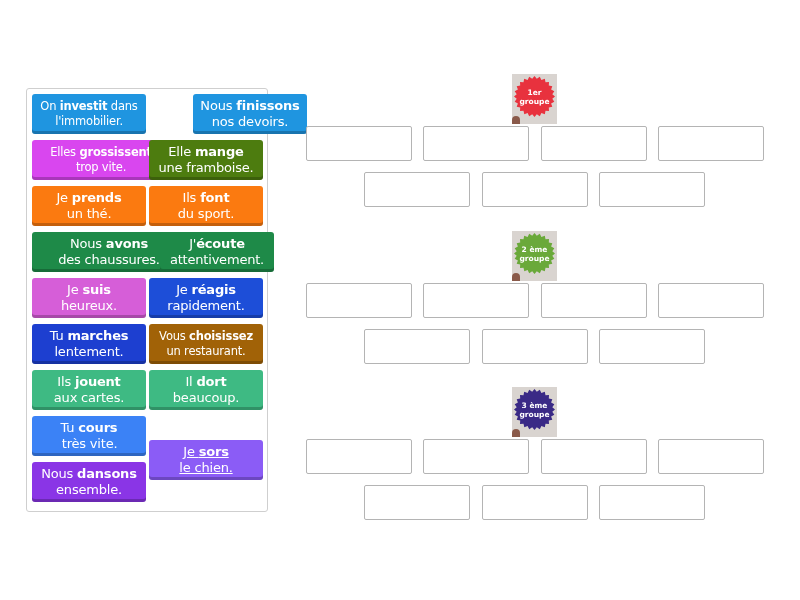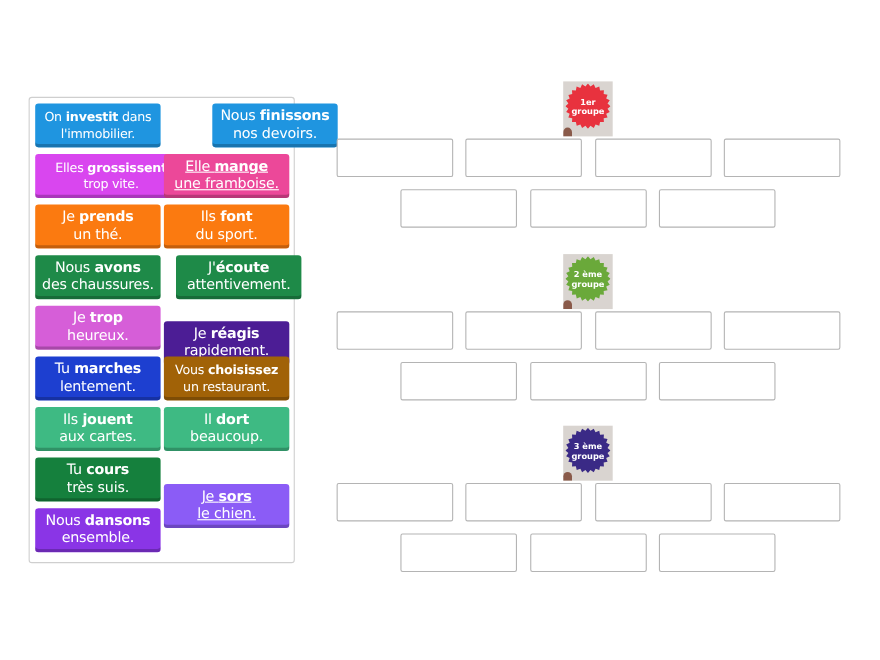--- a/index.html
+++ b/index.html
@@ -40,57 +40,57 @@
         <div><span>Nous </span><b>finissons</b><span></span></div>
         <div>nos devoirs.</div>
       </div>
     </div>
     <div class="tile" style="left: 32px; top: 140px; background: #d946ef; padding-left: 12px;">
       <div class="inner sm">
         <div><span>Elles </span><b>grossissent</b><span></span></div>
         <div>trop vite.</div>
       </div>
     </div>
-    <div class="tile" style="left: 149px; top: 140px; background: #ec4899; text-decoration: underline;">
+    <div class="tile" style="left: 149px; top: 140px; background: #4d7c0f;">
       <div class="inner">
         <div><span>Elle </span><b>mange</b><span></span></div>
         <div>une framboise.</div>
       </div>
     </div>
     <div class="tile" style="left: 32px; top: 186px; background: rgb(251, 122, 16);">
       <div class="inner">
         <div><span>Je </span><b>prends</b><span></span></div>
         <div>un thé.</div>
       </div>
     </div>
     <div class="tile" style="left: 149px; top: 186px; background: rgb(251, 122, 16);">
       <div class="inner">
         <div><span>Ils </span><b>font</b><span></span></div>
         <div>du sport.</div>
       </div>
     </div>
-    <div class="tile" style="left: 32px; top: 232px; background: rgb(30, 138, 72);">
+    <div class="tile" style="left: 32px; top: 232px; background: rgb(30, 138, 72); padding-left: 20px;">
       <div class="inner">
         <div><span>Nous </span><b>avons</b><span></span></div>
         <div>des chaussures.</div>
       </div>
     </div>
     <div class="tile" style="left: 160px; top: 232px; background: rgb(30, 138, 72);">
       <div class="inner">
         <div><span>J'</span><b>écoute</b><span></span></div>
         <div>attentivement.</div>
       </div>
     </div>
     <div class="tile" style="left: 32px; top: 278px; background: rgb(214, 94, 216);">
       <div class="inner">
-        <div><span>Je </span><b>trop</b><span></span></div>
+        <div><span>Je </span><b>suis</b><span></span></div>
         <div>heureux.</div>
       </div>
     </div>
-    <div class="tile" style="left: 149px; top: 292px; background: #4c1d95; text-align: center;">
+    <div class="tile" style="left: 149px; top: 278px; background: #1d4ed8; text-align: center;">
       <div class="inner">
         <div><span>Je </span><b>réagis</b><span></span></div>
         <div>rapidement.</div>
       </div>
     </div>
     <div class="tile" style="left: 32px; top: 324px; background: rgb(29, 63, 208);">
       <div class="inner">
         <div><span>Tu </span><b>marches</b><span></span></div>
         <div>lentement.</div>
       </div>
@@ -106,24 +106,24 @@
         <div><span>Ils </span><b>jouent</b><span></span></div>
         <div>aux cartes.</div>
       </div>
     </div>
     <div class="tile" style="left: 149px; top: 370px; background: rgb(62, 186, 131);">
       <div class="inner">
         <div><span>Il </span><b>dort</b><span></span></div>
         <div>beaucoup.</div>
       </div>
     </div>
-    <div class="tile" style="left: 32px; top: 416px; background: #15803d;">
+    <div class="tile" style="left: 32px; top: 416px; background: #3b82f6; text-align: right;">
       <div class="inner">
         <div><span>Tu </span><b>cours</b><span></span></div>
-        <div>très suis.</div>
+        <div>très vite.</div>
       </div>
     </div>
     <div class="tile" style="left: 149px; top: 440px; background: #8b5cf6; text-decoration: underline;">
       <div class="inner">
         <div><span>Je </span><b>sors</b><span></span></div>
         <div>le chien.</div>
       </div>
     </div>
     <div class="tile" style="left: 32px; top: 462px; background: rgb(138, 53, 230);">
       <div class="inner">

